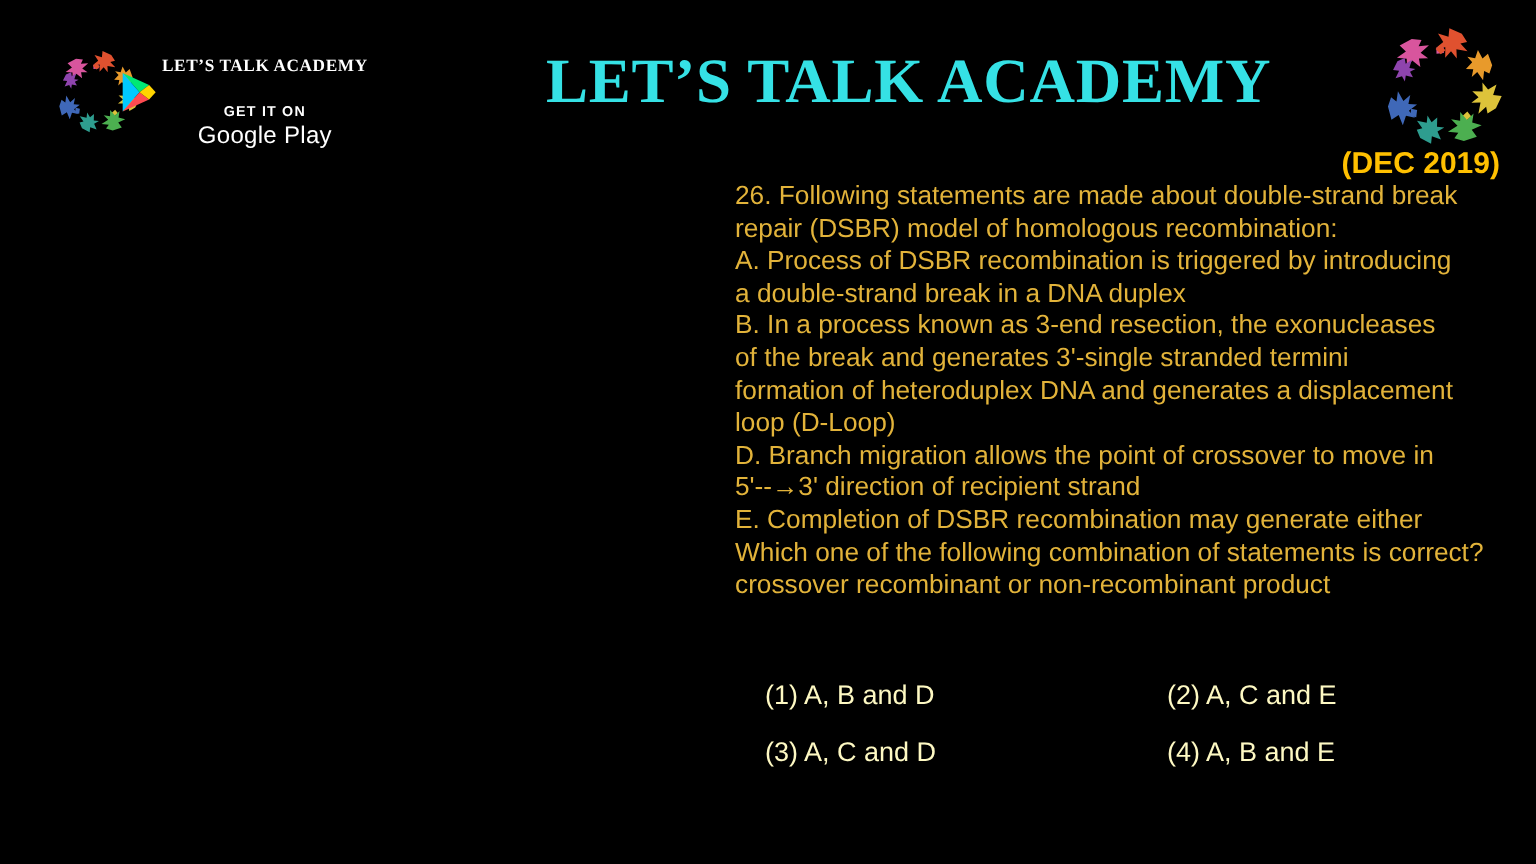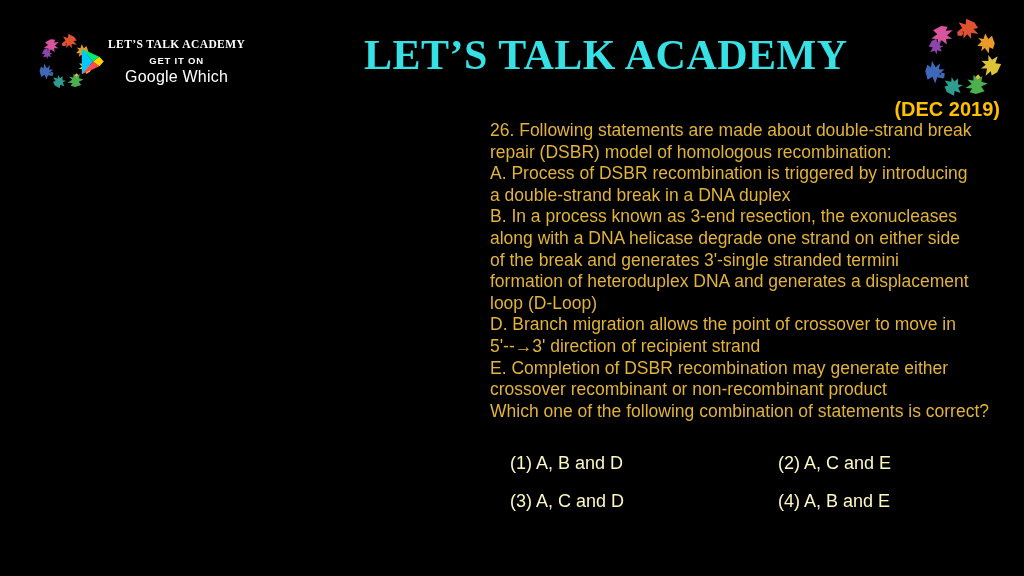--- a/index.html
+++ b/index.html
@@ -10,21 +10,21 @@
   .logo{position:absolute;}
   .logo-left{left:33px;top:30px;width:64px;height:64px;}
   .logo-right{left:916px;top:13px;width:91px;height:91px;}
   .badge{position:absolute;left:81px;top:37px;display:flex;align-items:flex-start;}
   .play-tri{width:24px;height:31px;margin-top:9px;margin-right:3px;}
   .badge-text{display:flex;flex-direction:column;align-items:center;}
   .badge-academy{
     font-family:"Liberation Serif",serif;font-weight:bold;font-size:11.5px;
     color:#ffffff;letter-spacing:.4px;white-space:nowrap;line-height:14px;
   }
-  .badge-geton{font-size:9.5px;font-weight:bold;color:#ffffff;letter-spacing:.8px;line-height:11px;margin-top:4px;}
+  .badge-geton{font-size:9.5px;font-weight:bold;color:#ffffff;letter-spacing:.8px;line-height:11px;margin-top:18px;}
   .badge-store{font-size:16px;color:#ffffff;letter-spacing:.2px;line-height:19px;margin-top:1px;}
   .title{
     position:absolute;left:364px;top:31px;margin:0;
     font-family:"Liberation Serif",serif;font-weight:bold;font-size:42px;
     color:#35e1e5;letter-spacing:.5px;white-space:nowrap;
   }
   .exam-date{
     position:absolute;right:24px;top:98px;
     font-size:20px;font-weight:bold;color:#ffc000;white-space:nowrap;
   }
@@ -82,21 +82,21 @@
   <div class="badge">
     <svg class="play-tri" viewBox="0 0 30 34" aria-hidden="true">
       <polygon points="1,1 23,11 15,17" fill="#00e876"></polygon>
       <polygon points="1,1 1,33 15,17" fill="#00c9ff"></polygon>
       <polygon points="1,33 23,23 15,17" fill="#ff4b51"></polygon>
       <polygon points="23,11 28.5,17 23,23 15,17" fill="#ffd400"></polygon>
     </svg>
     <div class="badge-text">
       <div class="badge-academy">LET’S TALK ACADEMY</div>
       <div class="badge-geton">GET IT ON</div>
-      <div class="badge-store">Google Which</div>
+      <div class="badge-store">Google Play</div>
     </div>
   </div>
 
   <h1 class="title">LET’S TALK ACADEMY</h1>
 
   <svg class="logo logo-right" viewBox="0 0 100 100" aria-hidden="true">
     <g transform="rotate(-28 50 50)" fill="#d8559d">
       <path d="M47,8 l6,4 -4,3 7,3 -8,2 3,6 -6,-3 -2,6 -3,-7 -6,3 3,-6 -6,-4 8,-1 -2,-6 z"></path>
       <path d="M60,22 l5,2 -2,4 -5,-2 z"></path>
     </g>
@@ -127,29 +127,28 @@
   </svg>
 
   <div class="exam-date">(DEC 2019)</div>
 
   <div class="question">
     <div class="qline">26. Following statements are made about double-strand break</div>
     <div class="qline">repair (DSBR) model of homologous recombination:</div>
     <div class="qline">A. Process of DSBR recombination is triggered by introducing</div>
     <div class="qline">a double-strand break in a DNA duplex</div>
     <div class="qline">B. In a process known as 3-end resection, the exonucleases</div>
-    <div class="qline">along with a DNA helicase degrade one strand on either side</div>
     <div class="qline">of the break and generates 3'-single stranded termini</div>
     <div class="qline">formation of heteroduplex DNA and generates a displacement</div>
     <div class="qline">loop (D-Loop)</div>
     <div class="qline">D. Branch migration allows the point of crossover to move in</div>
     <div class="qline">5'--→3' direction of recipient strand</div>
     <div class="qline">E. Completion of DSBR recombination may generate either</div>
+    <div class="qline">Which one of the following combination of statements is correct?</div>
     <div class="qline">crossover recombinant or non-recombinant product</div>
-    <div class="qline">Which one of the following combination of statements is correct?</div>
   </div>
 
   <div class="options">
     <div class="opt opt-1">(1) A, B and D</div>
     <div class="opt opt-2">(2) A, C and E</div>
     <div class="opt opt-3">(3) A, C and D</div>
     <div class="opt opt-4">(4) A, B and E</div>
   </div>
 
 </div>

